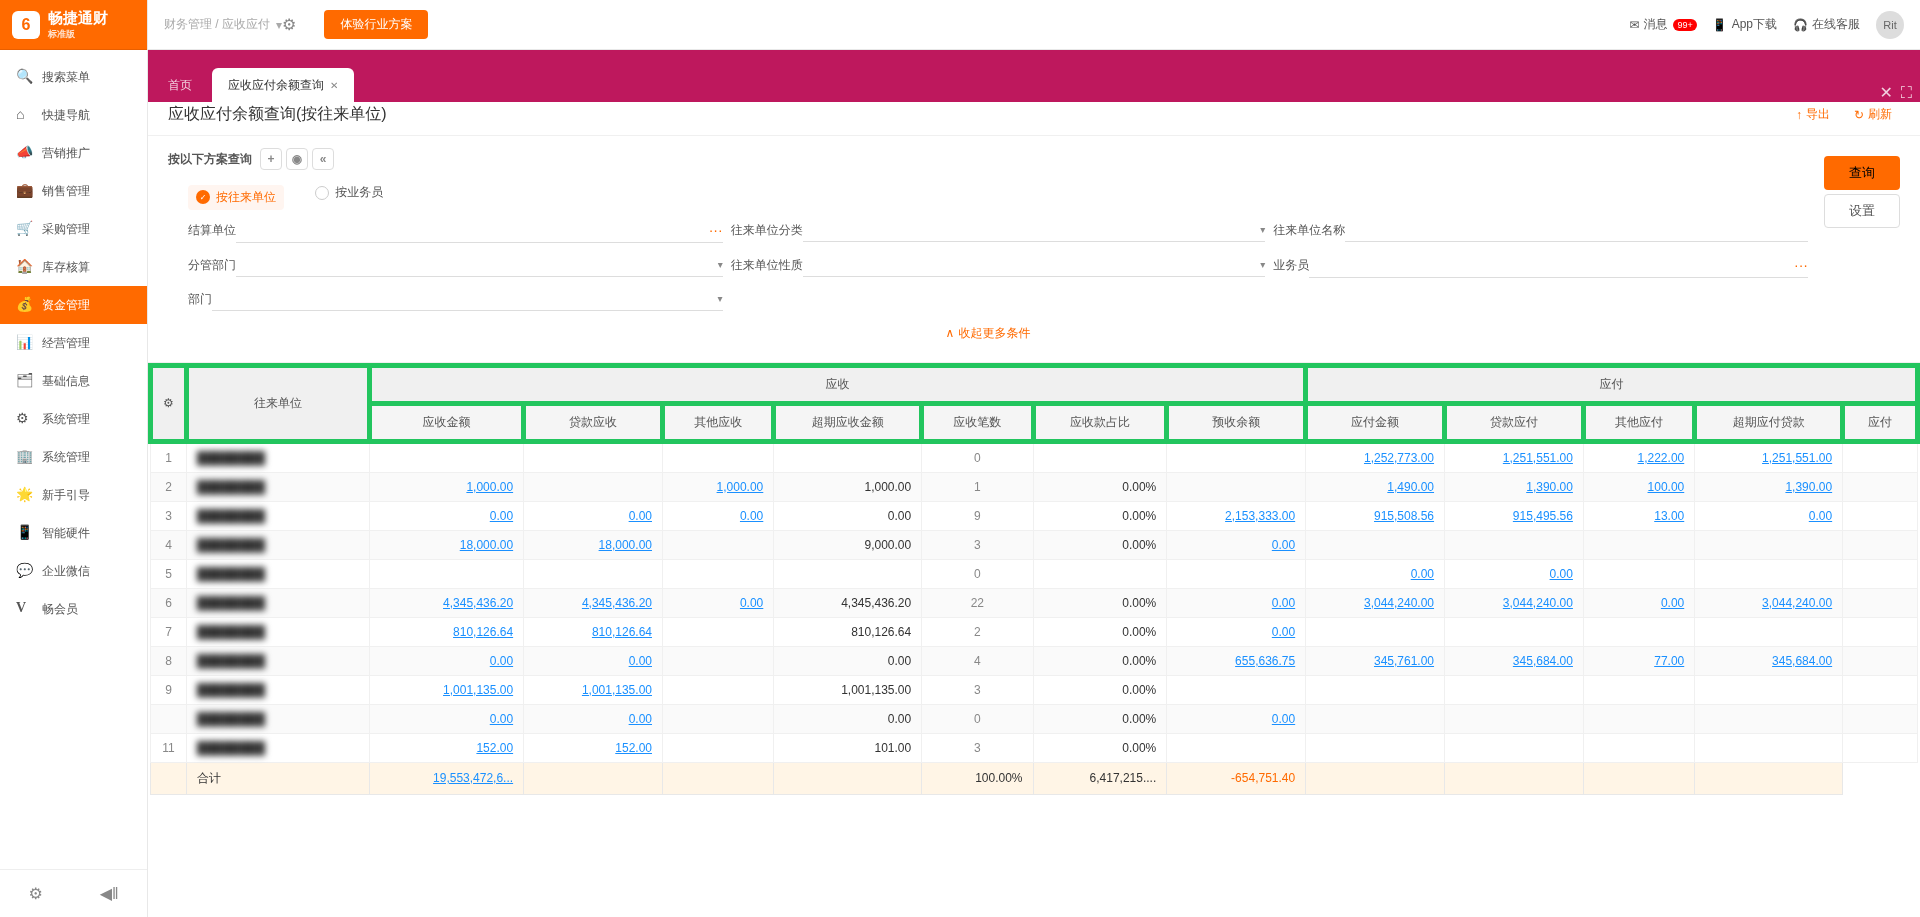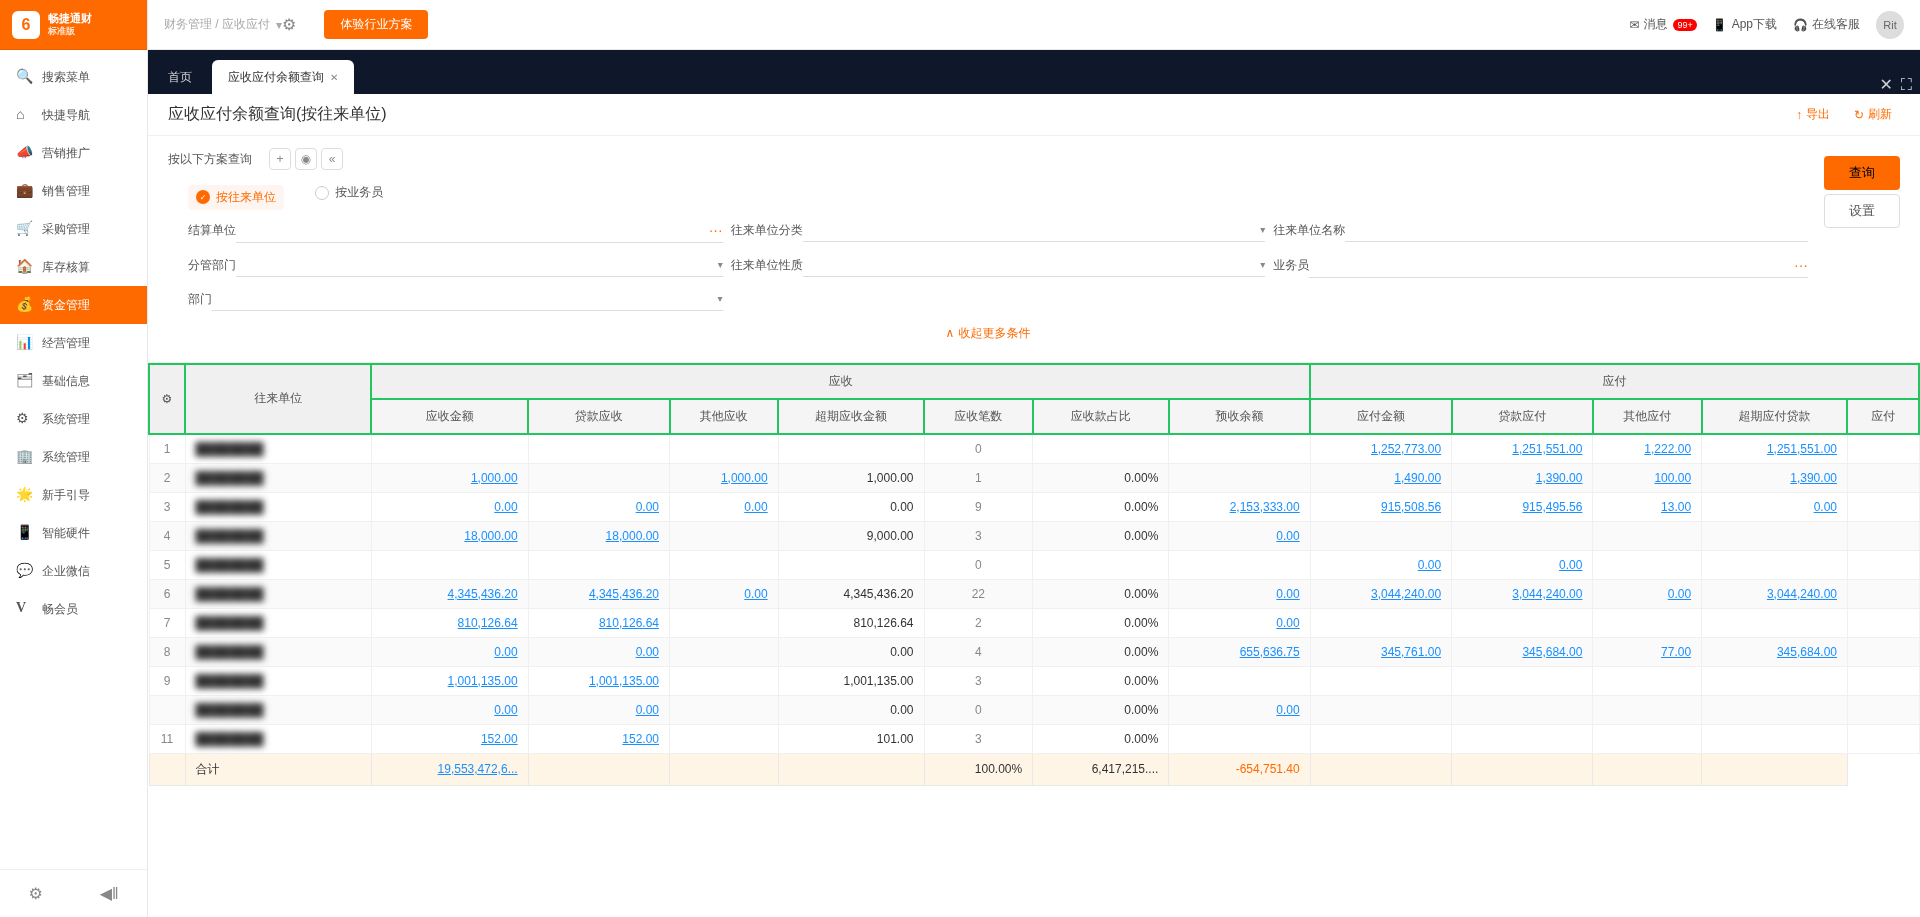--- a/index.html
+++ b/index.html
@@ -16,21 +16,21 @@
       height: 50px; background: #ff6a00;
       display: flex; align-items: center; padding: 0 12px;
       color: #fff; font-weight: bold; font-size: 14px;
       border-bottom: 1px solid #e85f00;
     }
     .sidebar-logo .logo-icon {
       width: 28px; height: 28px; background: #fff; border-radius: 6px;
       display: flex; align-items: center; justify-content: center;
       color: #ff6a00; font-weight: bold; font-size: 16px; margin-right: 8px;
     }
-    .sidebar-logo .logo-text { font-size: 11px; line-height: 1.3; }
+    .sidebar-logo .logo-text { font-size: 15px; line-height: 1.3; }
     .sidebar-logo .logo-badge { font-size: 9px; color: rgba(255,255,255,0.8); }
     .sidebar-nav { flex: 1; overflow-y: auto; padding: 8px 0; }
     .nav-item {
       display: flex; align-items: center; padding: 10px 16px;
       cursor: pointer; color: #555; transition: all 0.2s;
     }
     .nav-item.active { background: #ff6a00; color: #fff; border-radius: 0; }
     .nav-item .nav-icon { width: 18px; height: 18px; margin-right: 8px; flex-shrink: 0; font-size: 14px; }
     .nav-item .nav-label { font-size: 12px; }
     .sidebar-bottom {
@@ -64,22 +64,22 @@
     }
     .topbar-settings { cursor: pointer; color: #888; font-size: 16px; margin-right: 8px; }
     .topbar-avatar {
       width: 28px; height: 28px; background: #ddd; border-radius: 50%;
       display: flex; align-items: center; justify-content: center;
       font-size: 11px; color: #666; cursor: pointer;
     }
 
     
     .tabs-bar {
-      position: fixed; left: 148px; top: 50px; right: 0; height: 44px;
-      background: #0f172a; display: flex; align-items: flex-end;
+      position: fixed; left: 148px; top: 50px; right: 0; height: 52px;
+      background: #be185d; display: flex; align-items: flex-end;
       padding: 0 0 0 0; z-index: 98;
     }
     .tab {
       height: 34px; padding: 0 16px; display: flex; align-items: center;
       cursor: pointer; font-size: 12px; color: rgba(255,255,255,0.8);
       border-radius: 6px 6px 0 0; margin-left: 4px; gap: 6px;
     }
     .tab.home { background: transparent; color: rgba(255,255,255,0.8); }
     .tab.active { background: #fff; color: #333; font-weight: 500; }
     .tab .close-btn { font-size: 10px; color: #888; cursor: pointer; }
@@ -103,21 +103,21 @@
     .action-btn {
       display: flex; align-items: center; gap: 4px;
       color: #ff6a00; font-size: 12px; cursor: pointer; padding: 4px 8px;
     }
 
     
     .filter-area {
       padding: 12px 20px; background: #fff; border-bottom: 1px solid #f0f0f0;
     }
     .filter-row { display: flex; align-items: center; margin-bottom: 10px; gap: 8px; }
-    .filter-label-row { display: flex; align-items: center; gap: 17px; margin-bottom: 10px; }
+    .filter-label-row { display: flex; align-items: center; gap: 8px; margin-bottom: 10px; font-weight: bold; }
     .filter-label-row .scheme-label { font-size: 12px; color: #555; }
     .filter-label-row .scheme-btns { display: flex; gap: 4px; }
     .scheme-icon-btn {
       width: 22px; height: 22px; border: 1px solid #ddd; border-radius: 4px;
       display: flex; align-items: center; justify-content: center;
       cursor: pointer; color: #888; font-size: 12px;
     }
     .filter-item {
       display: flex; align-items: center; flex: 1; min-width: 200px; gap: 0;
     }
@@ -168,21 +168,21 @@
       background: #fff; color: #555; border: 1px solid #ddd;
       padding: 7px 24px; border-radius: 4px; cursor: pointer; font-size: 13px;
     }
     .right-buttons { display: flex; flex-direction: column; gap: 4px; }
 
     
     .table-area { padding: 0 0 60px; }
     .table-container { overflow-x: auto; }
     table { width: 100%; border-collapse: collapse; font-size: 12px; }
     thead tr th {
-      background: #f5f5f5; border: 2px solid #22c55e;
+      background: #f5f5f5; border: 5px solid #22c55e;
       padding: 8px 10px; text-align: center; font-weight: 500; color: #555;
       white-space: nowrap; position: sticky; top: 0; z-index: 2;
     }
     thead tr.header-group th { background: #f0f0f0; }
     tbody tr td {
       border: 1px solid #f0f0f0; padding: 7px 10px;
       text-align: right; color: #333; white-space: nowrap;
     }
     tbody tr td:nth-child(2) { text-align: left; }
     tbody tr:nth-child(even) { background: #fafafa; }

